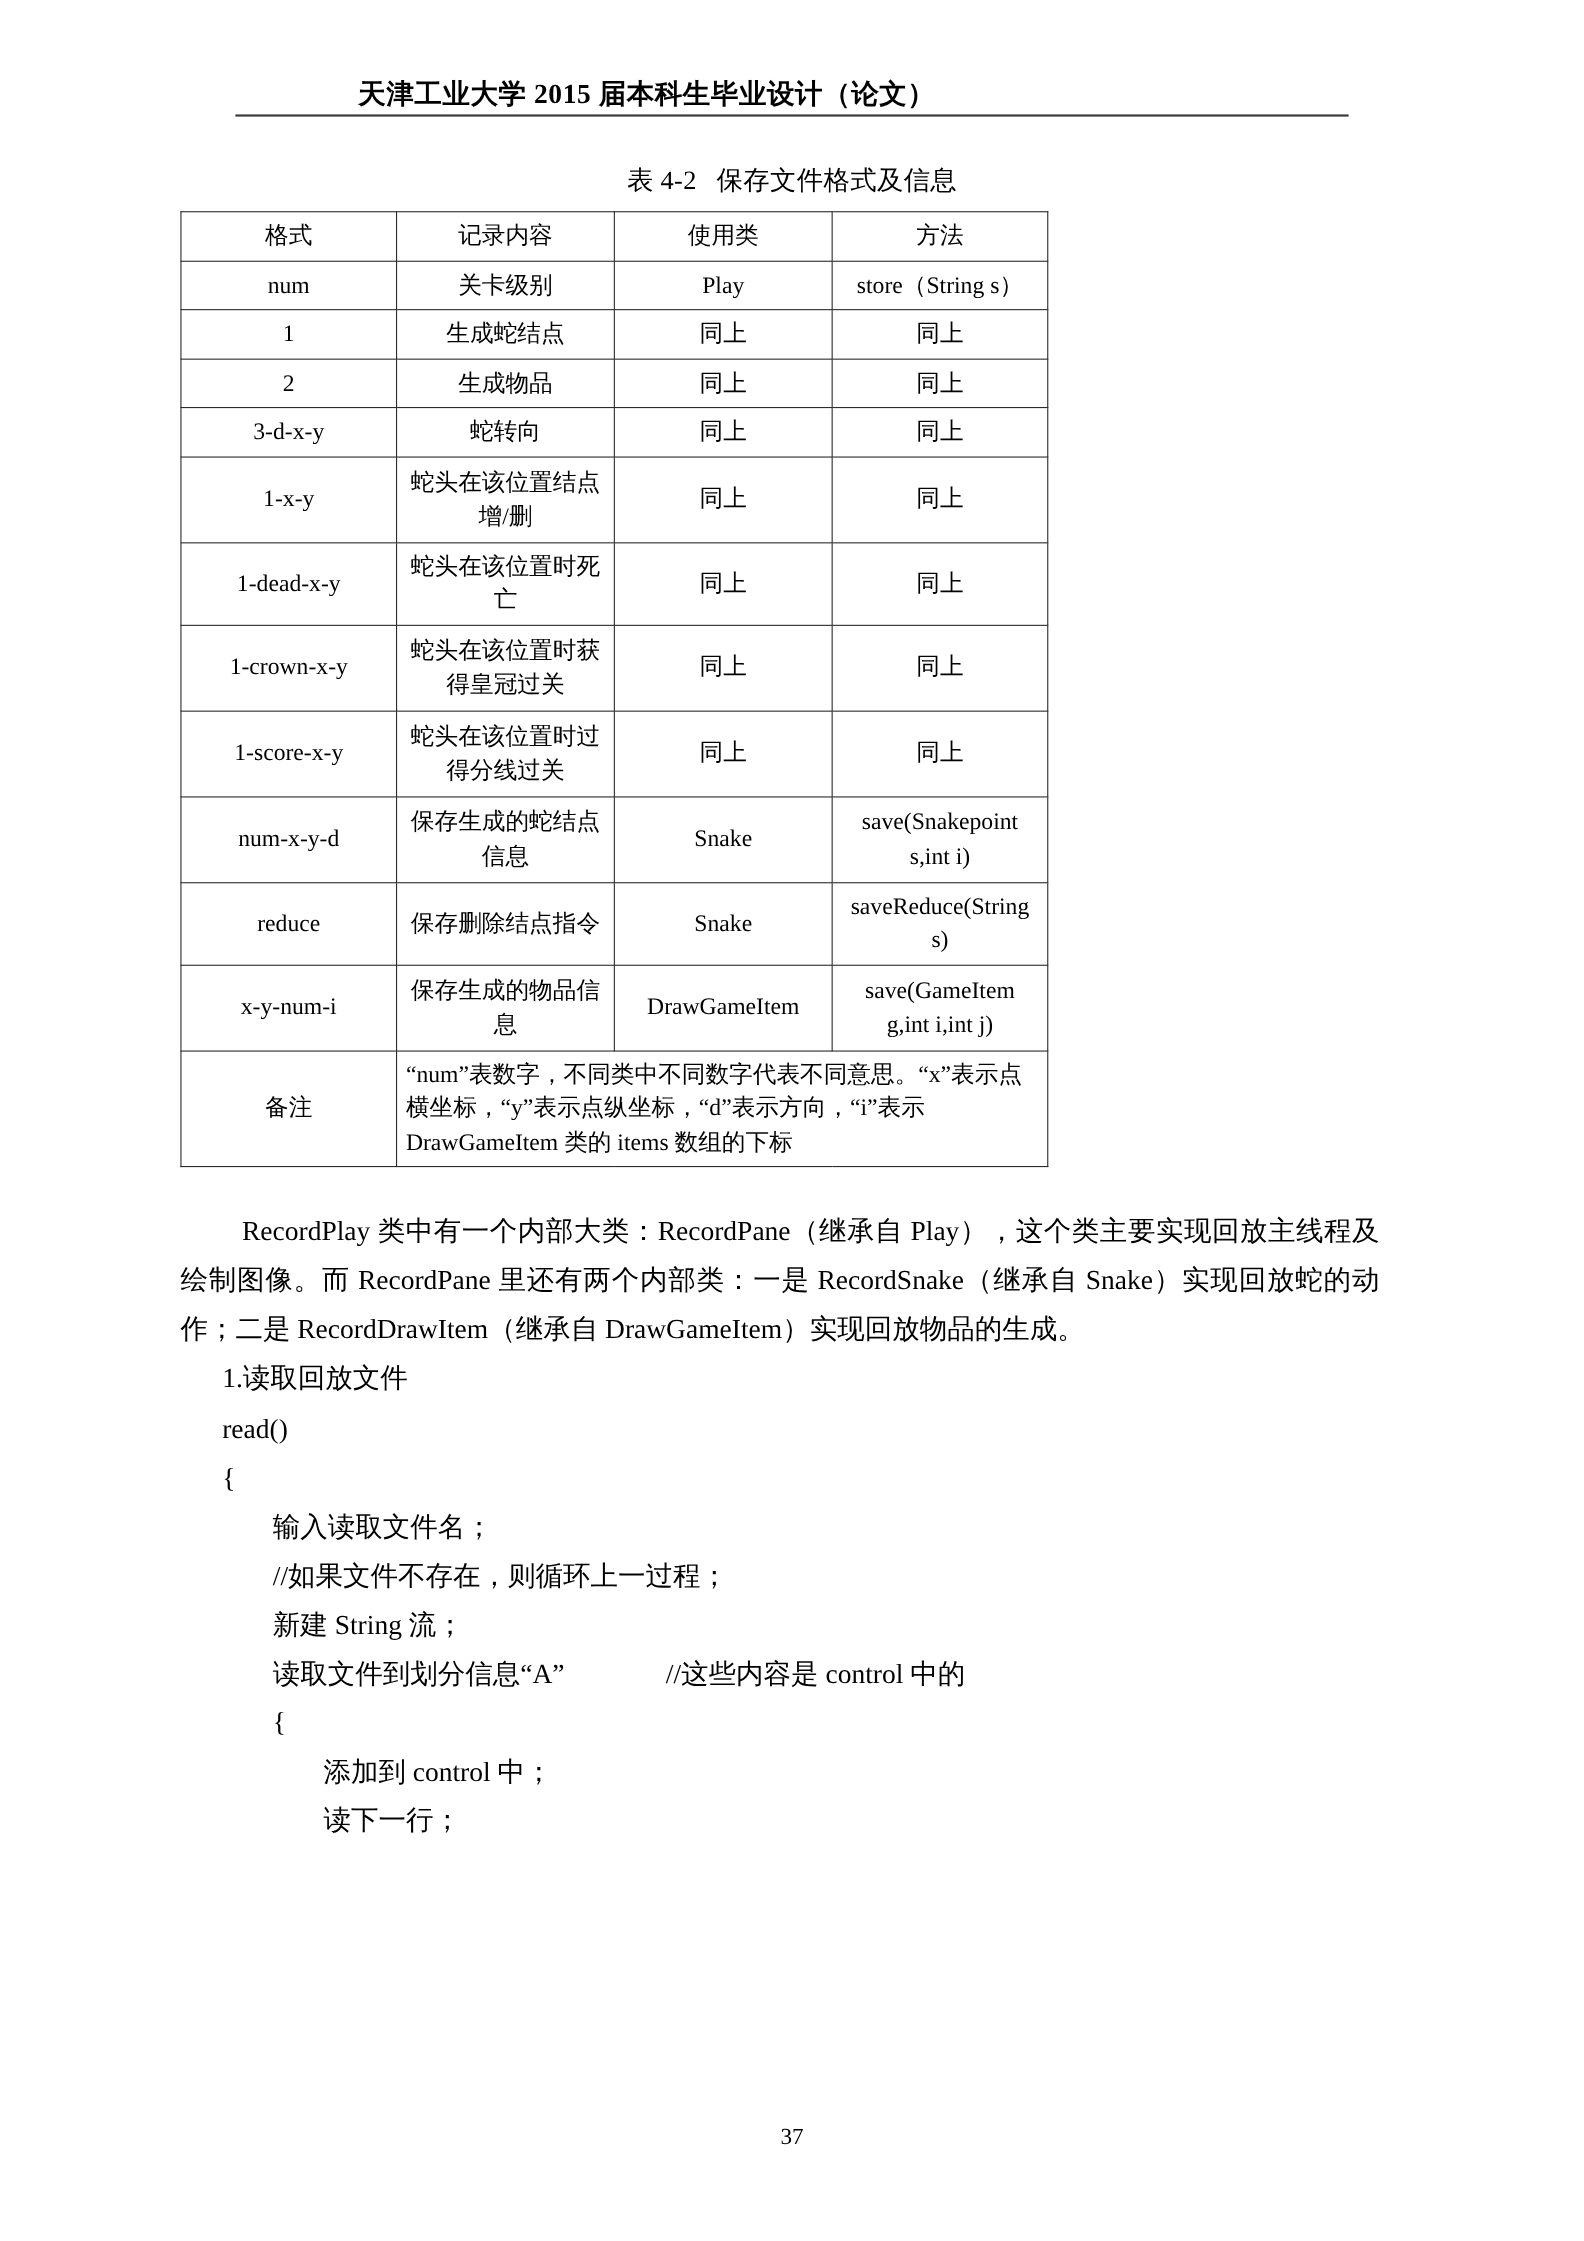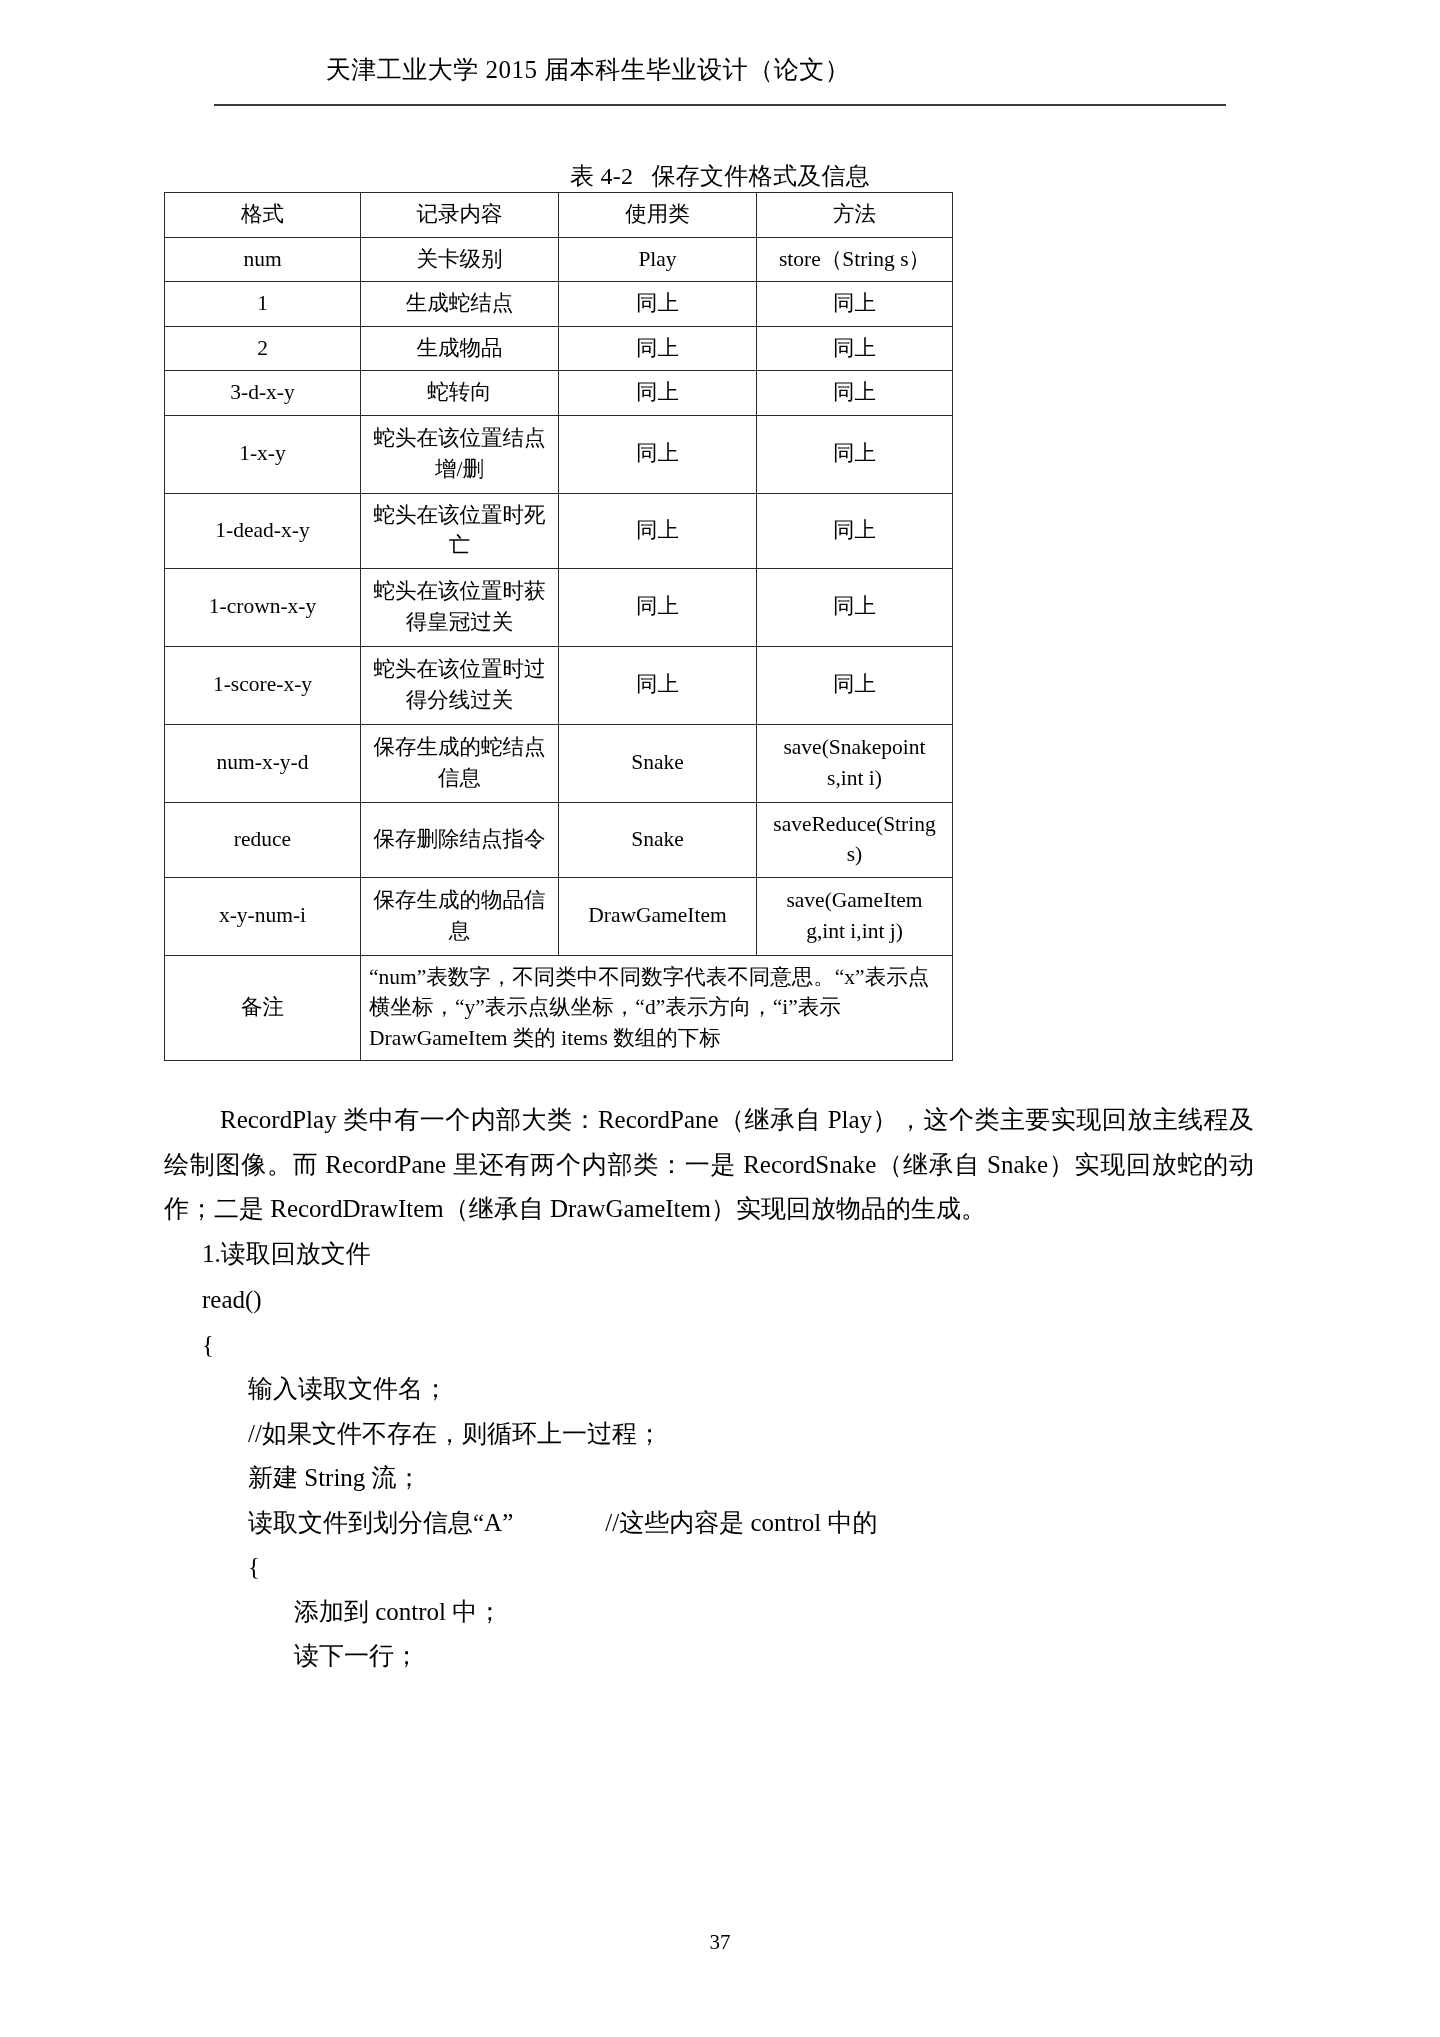--- a/index.html
+++ b/index.html
@@ -21,44 +21,45 @@
     width: 1440px;
     height: 2037px;
     box-sizing: border-box;
     padding: 0;
   }
 
   
   .header {
     position: absolute;
     left: 0;
-    top: 55px;
+    top: 72px;
     width: 1176px;
     text-align: center;
+    font-weight: bold;
   }
   .header-title {
     font-size: 25px;
     letter-spacing: 0.5px;
     line-height: 1.2;
     display: inline-block;
   }
   .header-rule {
     position: absolute;
     left: 214px;
     top: 104px;
     width: 1012px;
     height: 0;
     border-top: 2px solid #3a3a3a;
   }
 
   
   .table-caption {
     position: absolute;
     left: 0;
-    top: 160px;
+    top: 148px;
     width: 1440px;
     text-align: center;
     font-size: 24px;
     letter-spacing: 0.3px;
   }
   .table-caption .cap-gap { display: inline-block; width: 18px; }
 
   
   .tbl-wrap {
     position: absolute;

